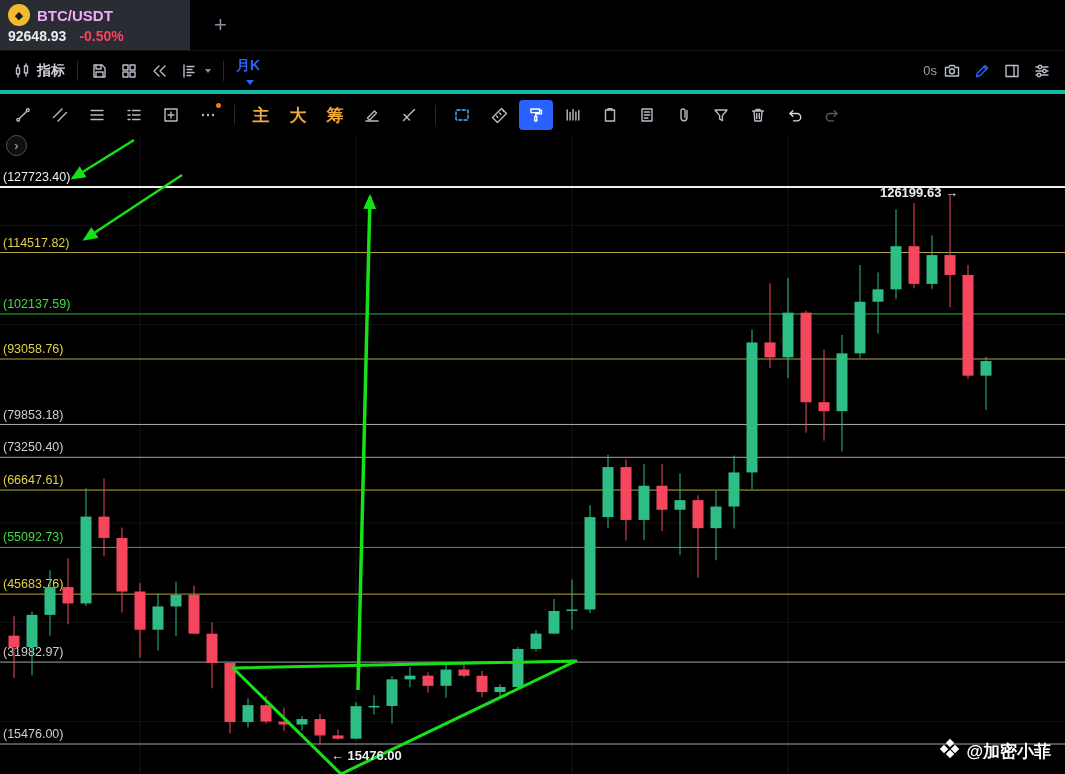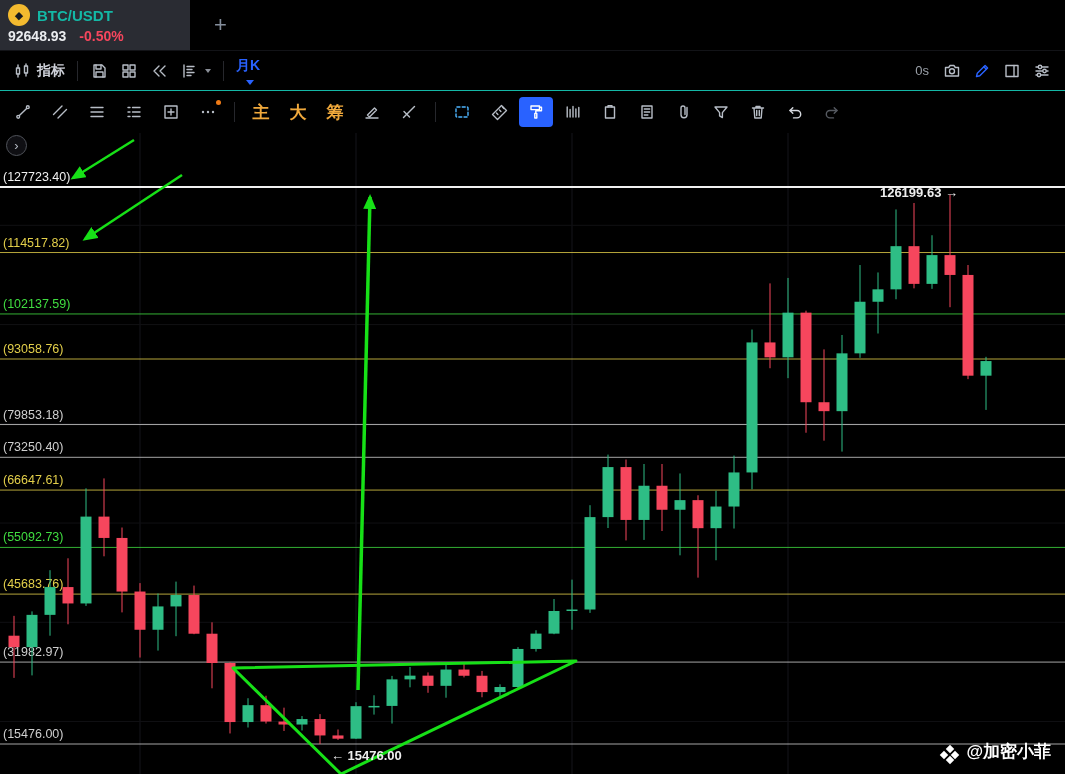--- a/index.html
+++ b/index.html
@@ -5,42 +5,42 @@
   html,body{margin:0;padding:0;background:#000;}
   body{width:1065px;height:774px;position:relative;overflow:hidden;
        font-family:"Liberation Sans","DejaVu Sans",sans-serif;color:#d1d4dc;}
 
   
   .tabstrip{position:relative;z-index:3;height:50px;background:#000;display:flex;align-items:stretch;}
   .symbol-tab{width:190px;background:#2a2c33;padding:4px 8px 4px 8px;box-sizing:border-box;cursor:pointer;}
   .srow1{display:flex;align-items:center;gap:7px;}
   .logo{width:22px;height:22px;border-radius:50%;background:#f3ba2f;display:flex;align-items:center;justify-content:center;
         color:#181a20;font-size:11px;line-height:1;flex:0 0 22px;}
-  .sym{font-size:15px;font-weight:700;color:#14b8a6;}
+  .sym{font-size:15px;font-weight:700;color:#f0abfc;}
   .srow2{margin-top:2px;font-size:14px;font-weight:700;}
   .price{color:#eaecef;}
   .chg{color:#f6465d;margin-left:9px;}
   .newtab{background:none;border:none;color:#848e9c;font-size:22px;line-height:1;margin-left:18px;cursor:pointer;padding:0 6px;}
 
   
   .tb1{position:relative;z-index:3;height:39px;background:#000;display:flex;align-items:center;padding:0 8px;
-       border-top:1px solid #121317;border-bottom:1px solid #14b8a6;}
+       border-top:1px solid #121317;border-bottom:4px solid #14b8a6;}
   .tbtn{display:flex;align-items:center;gap:5px;background:none;border:none;color:#cdd0d8;
         font-size:14px;font-weight:600;padding:4px 6px;cursor:pointer;}
   .i{width:18px;height:18px;color:#b7bdc6;display:inline-flex;}
   .i svg{display:block;}
   .interval{color:#2962ff;font-weight:700;flex-direction:column;}
   .caret{width:0;height:0;border-left:4px solid transparent;border-right:4px solid transparent;
          border-top:5px solid currentColor;margin-left:3px;display:inline-block;}
   .smallcaret{width:0;height:0;border-left:3px solid transparent;border-right:3px solid transparent;
          border-top:4px solid #8a8f98;margin-left:2px;display:inline-block;}
   .tflist{display:flex;align-items:center;margin-left:4px;}
   .tfb{background:none;border:none;color:#b7bdc6;font-size:14px;padding:4px 8px;cursor:pointer;}
   .spacer{flex:1;}
-  .timer{color:#9aa0a8;font-size:13px;margin-right:8px;}
+  .timer{color:#9aa0a8;font-size:13px;margin-right:0;}
   .blue{color:#2962ff;}
   .vdiv{width:1px;height:20px;background:#26272c;margin:0 6px;flex:0 0 1px;}
 
   .tb2{position:relative;z-index:3;height:42px;background:#000;display:flex;align-items:center;gap:3px;padding:0 6px;}
   .t2{width:34px;height:30px;display:flex;align-items:center;justify-content:center;background:none;border:none;
       color:#b7bdc6;cursor:pointer;font-size:17px;position:relative;border-radius:4px;padding:0;}
   .cn{color:#f0a93c;font-size:17px;font-weight:700;}
   .active-tool{background:#2962ff;color:#fff;}
   .cyan{color:#4db5ff;}
   .dim{color:#565a61;}
@@ -48,21 +48,21 @@
   .dot::after{content:"";position:absolute;top:3px;right:4px;width:5px;height:5px;border-radius:50%;background:#f07b16;}
 
   
   #chart-svg{position:absolute;left:0;top:0;z-index:1;}
   #chart-svg text{font-family:"Liberation Sans","DejaVu Sans",sans-serif;}
 
   .collapse{position:absolute;z-index:4;left:6px;top:135px;width:21px;height:21px;border-radius:50%;
             border:1px solid #50535a;background:rgba(18,18,22,.85);color:#b7bdc6;font-size:13px;line-height:1;
             cursor:pointer;display:flex;align-items:center;justify-content:center;padding:0;}
 
-  .watermark{position:absolute;z-index:5;right:14px;bottom:11px;display:flex;align-items:flex-end;gap:8px;
+  .watermark{position:absolute;z-index:5;right:14px;bottom:11px;display:flex;align-items:flex-start;gap:8px;
              color:#fff;font-size:17px;font-weight:700;}
   .wm-icon{position:relative;width:17px;height:17px;display:inline-block;}
   .wm-icon i{position:absolute;width:6px;height:6px;background:#fff;transform:rotate(45deg);}
   .wm-icon i:nth-child(1){left:5.5px;top:0;}
   .wm-icon i:nth-child(2){left:0;top:5.5px;}
   .wm-icon i:nth-child(3){left:11px;top:5.5px;}
   .wm-icon i:nth-child(4){left:5.5px;top:11px;}
 </style>
 </head>
 <body>

